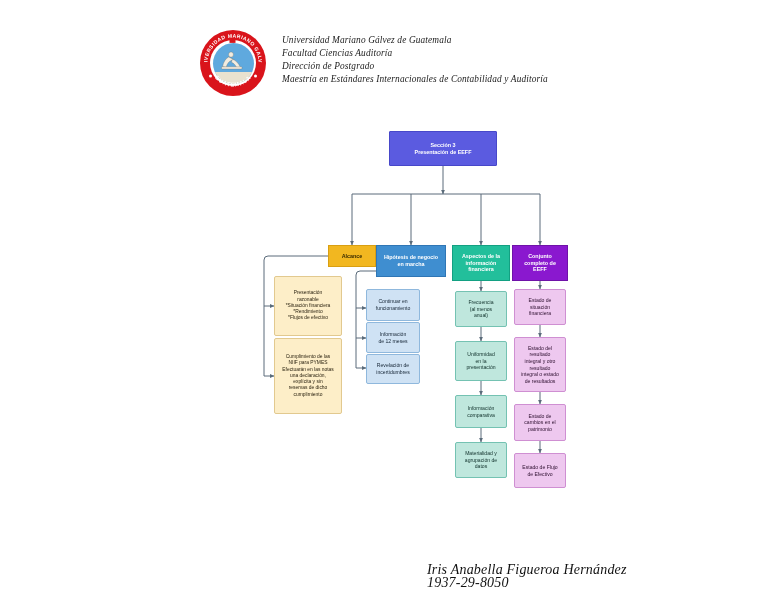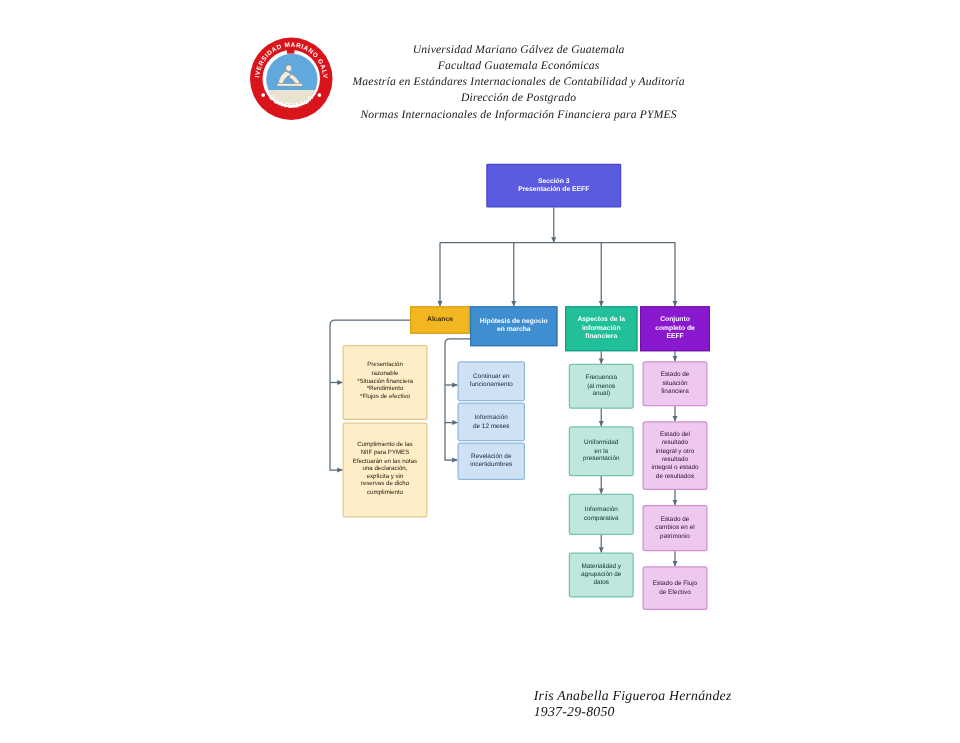--- a/index.html
+++ b/index.html
@@ -79,21 +79,20 @@
   .seal svg { position: absolute; left: 0; top: 0; }
   .seal .arc-text {
     position: absolute;
     left: 0; top: 0;
     width: 66px; height: 66px;
   }
 
   .header-lines {
     margin-left: 16px;
     padding-top: 6px;
-    text-align: center;
   }
   .header-lines .hline {
     font-family: "Liberation Serif", serif;
     font-style: italic;
     font-size: 9.3px;
     line-height: 13.1px;
     color: #1a1a1a;
     white-space: nowrap;
     letter-spacing: 0.15px;
   }
@@ -191,24 +190,24 @@
     border: 1px solid #cf8fd2;
     color: #2d0f2f;
     font-size: 5.1px;
     border-radius: 2px;
   }
 
   
   .footer {
     position: absolute;
     left: 427px;
-    top: 551px;
+    top: 563px;
     font-family: "Liberation Serif", serif;
     font-style: italic;
-    font-size: 11px;
+    font-size: 14px;
     line-height: 13px;
     color: #111111;
     letter-spacing: 0.2px;
   }
 </style>
 </head>
 <body>
 
 <div id="page">
 
@@ -240,24 +239,23 @@
           <rect x="21.5" y="36.8" width="20.5" height="2.2" rx="0.8"></rect>
         </g>
         <circle cx="10.5" cy="46" r="1.5" fill="#ffffff"></circle>
         <circle cx="55.5" cy="46" r="1.5" fill="#ffffff"></circle>
         <rect x="29.5" y="9.5" width="6" height="3.4" fill="#d9141b"></rect>
       </svg>
     </div>
 
     <div class="header-lines">
       <div class="hline">Universidad Mariano Gálvez de Guatemala</div>
-      <div class="hline">Facultad Guatemala Económicas</div>
+      <div class="hline">Facultad Ciencias Auditoría</div>
+      <div class="hline">Dirección de Postgrado</div>
       <div class="hline">Maestría en Estándares Internacionales de Contabilidad y Auditoría</div>
-      <div class="hline">Dirección de Postgrado</div>
-      <div class="hline">Normas Internacionales de Información Financiera para PYMES</div>
     </div>
   </div>
 
   <svg id="diagram" width="768" height="594" viewBox="0 0 768 594">
     <defs>
       <marker id="arrow" viewBox="0 0 10 10" refX="8.5" refY="5" markerWidth="5" markerHeight="5" orient="auto-start-reverse">
         <path d="M 0 1 L 9 5 L 0 9 z" fill="#5a6b7a"></path>
       </marker>
     </defs>
     <g stroke="#5a6b7a" stroke-width="1" fill="none">

